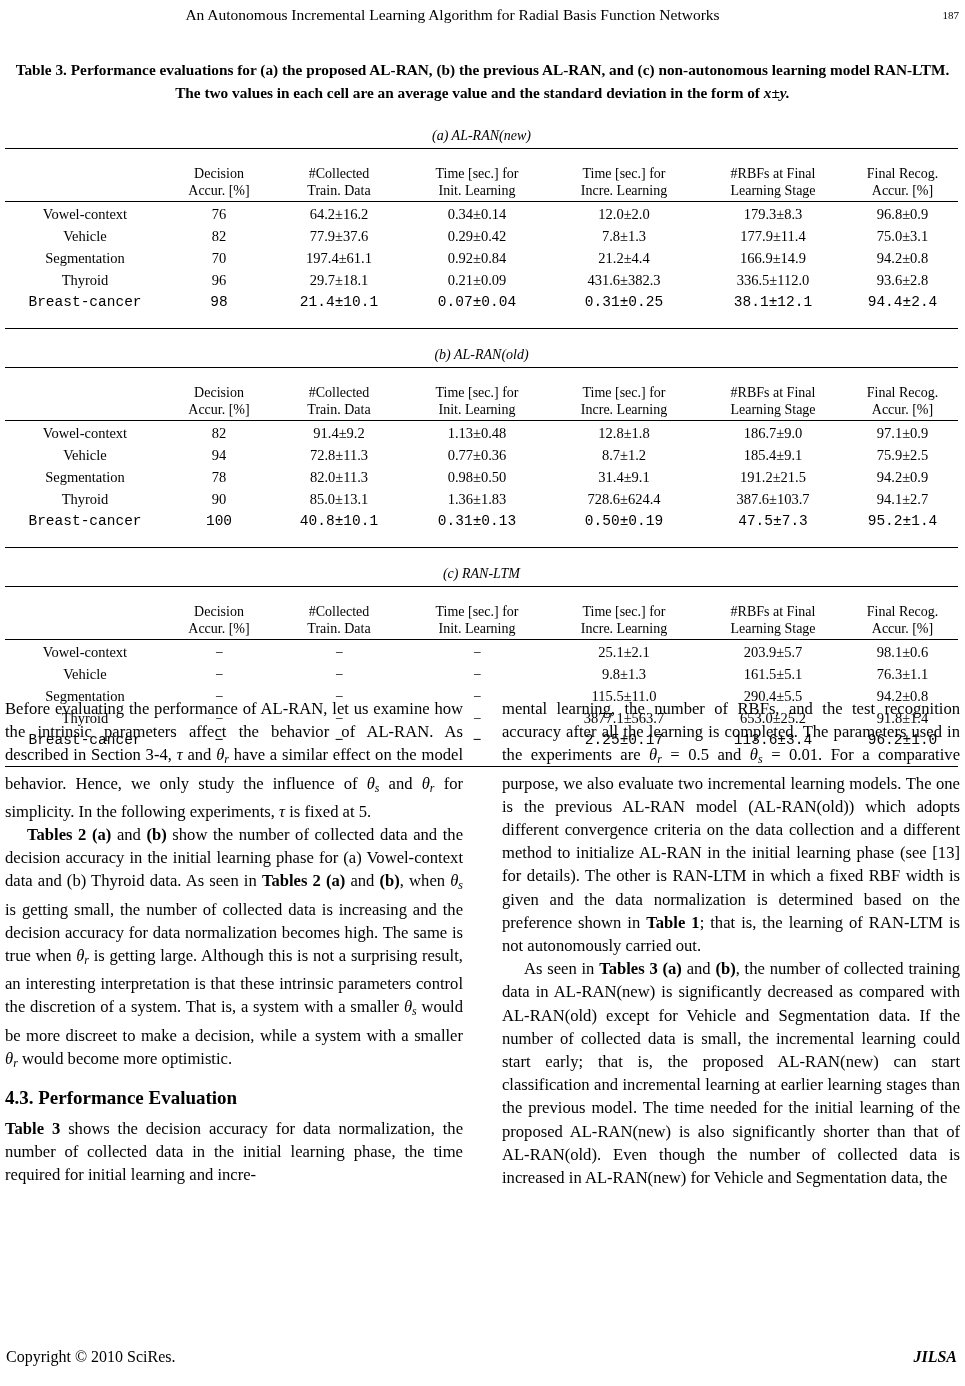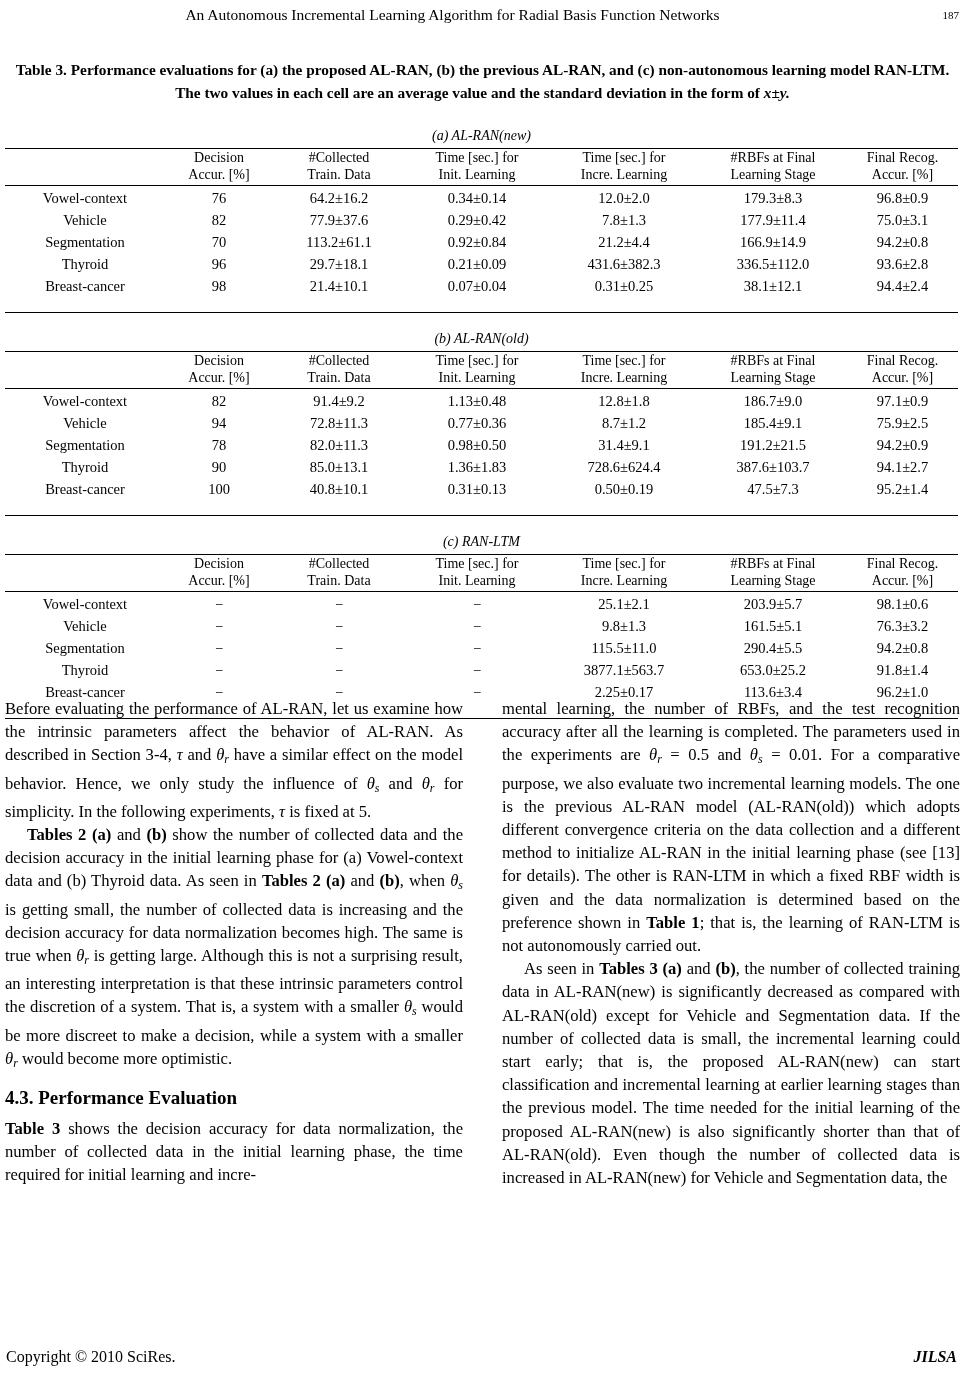--- a/index.html
+++ b/index.html
@@ -80,30 +80,30 @@
   table.perf col.c-fin   { width: 111px; }
 
   table.perf thead th {
     font-weight: normal;
     text-align: center;
     vertical-align: bottom;
     padding: 1px 2px 2px 2px;
     line-height: 17px;
     font-size: 14px;
   }
-  table.perf thead tr.hdr th { border-top: 1.6px solid #000; padding-top: 0; }
+  table.perf thead tr.hdr th { border-top: 1.6px solid #000; padding-top: 16px; }
   table.perf thead tr.hdr th { border-bottom: 1.2px solid #000; }
   table.perf tbody td {
     text-align: center;
     padding: 1.5px 2px;
     line-height: 19px;
     font-size: 14.5px;
   }
   table.perf tbody tr:first-child td { padding-top: 3px; }
-  table.perf tbody tr:last-child td { border-bottom: 1.6px solid #000; padding-bottom: 16px; }
+  table.perf tbody tr:last-child td { border-bottom: 1.6px solid #000; padding-bottom: 16px; font-family: Liberation Mono, monospace; }
   .hl { display: block; }
 
   
   #body-cols {
     position: absolute;
     left: 5px; top: 697px;
     width: 955px;
     height: 600px;
   }
   .col {
@@ -227,21 +227,21 @@
             <td>82</td>
             <td>77.9±37.6</td>
             <td>0.29±0.42</td>
             <td>7.8±1.3</td>
             <td>177.9±11.4</td>
             <td>75.0±3.1</td>
           </tr>
           <tr>
             <td>Segmentation</td>
             <td>70</td>
-            <td>113.2±61.1</td>
+            <td>197.4±61.1</td>
             <td>0.92±0.84</td>
             <td>21.2±4.4</td>
             <td>166.9±14.9</td>
             <td>94.2±0.8</td>
           </tr>
           <tr>
             <td>Thyroid</td>
             <td>96</td>
             <td>29.7±18.1</td>
             <td>0.21±0.09</td>
@@ -408,21 +408,21 @@
             <td>203.9±5.7</td>
             <td>98.1±0.6</td>
           </tr>
           <tr>
             <td>Vehicle</td>
             <td>−</td>
             <td>−</td>
             <td>−</td>
             <td>9.8±1.3</td>
             <td>161.5±5.1</td>
-            <td>76.3±3.2</td>
+            <td>76.3±1.1</td>
           </tr>
           <tr>
             <td>Segmentation</td>
             <td>−</td>
             <td>−</td>
             <td>−</td>
             <td>115.5±11.0</td>
             <td>290.4±5.5</td>
             <td>94.2±0.8</td>
           </tr>

